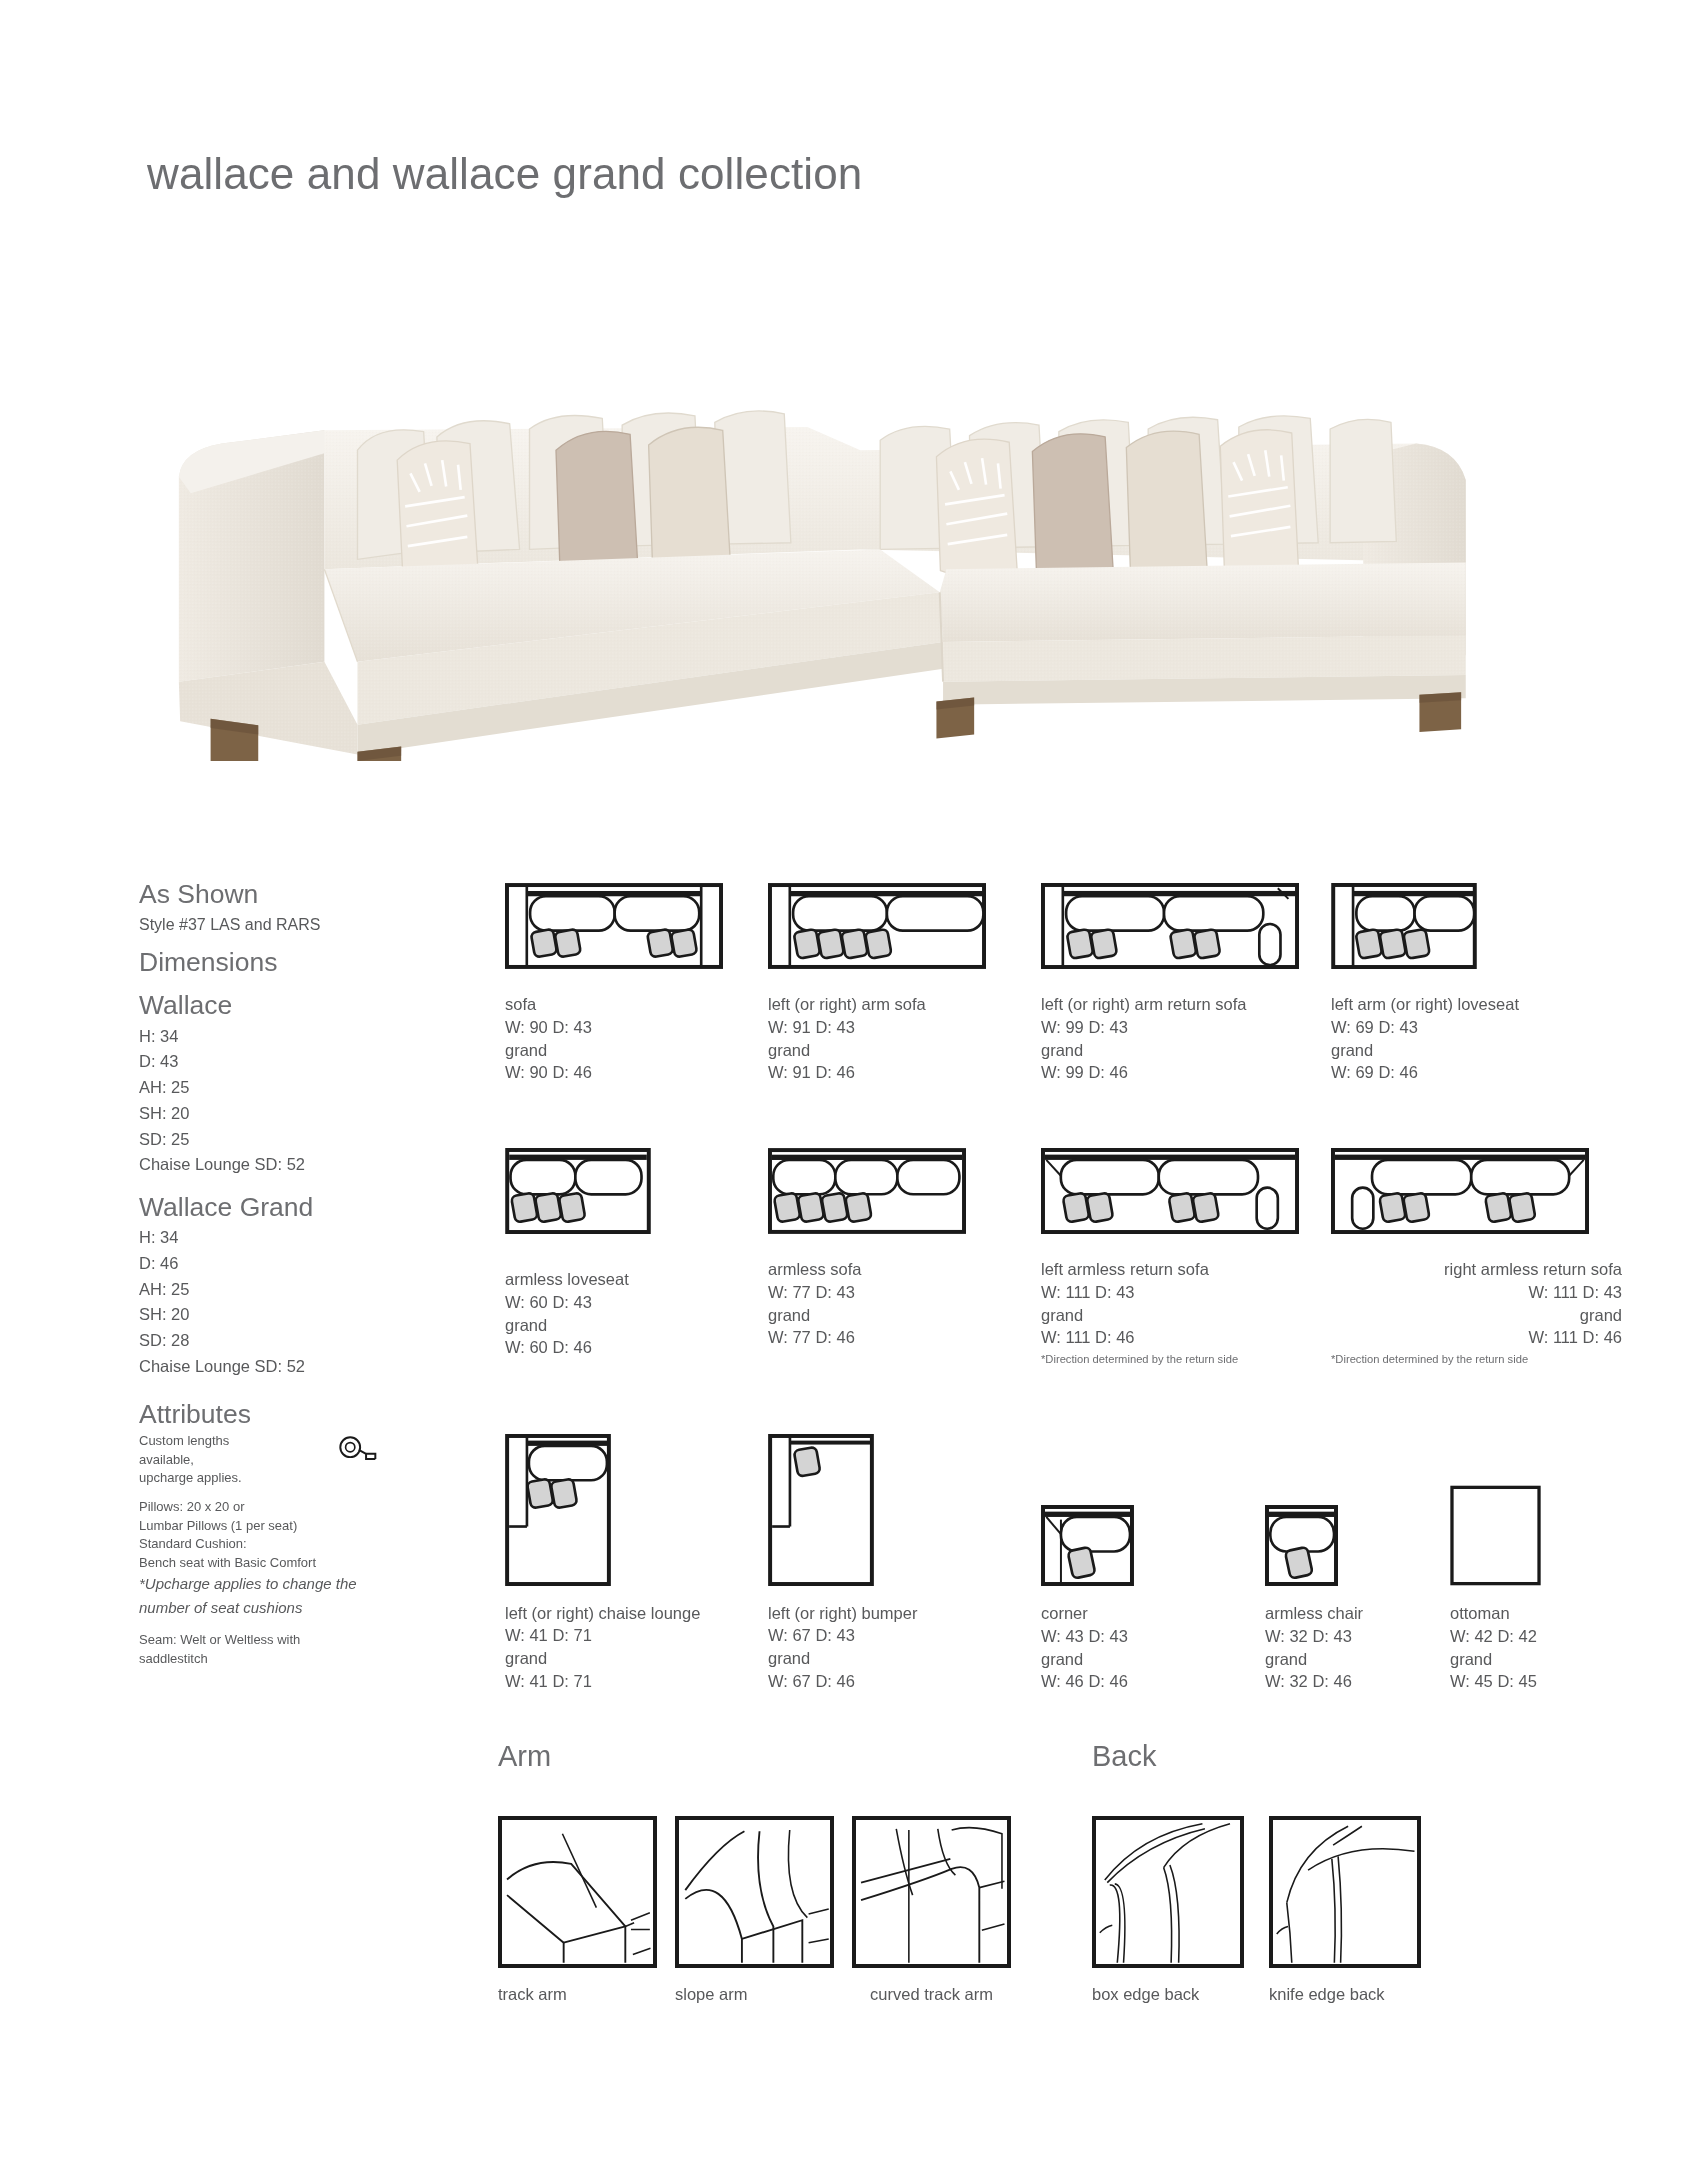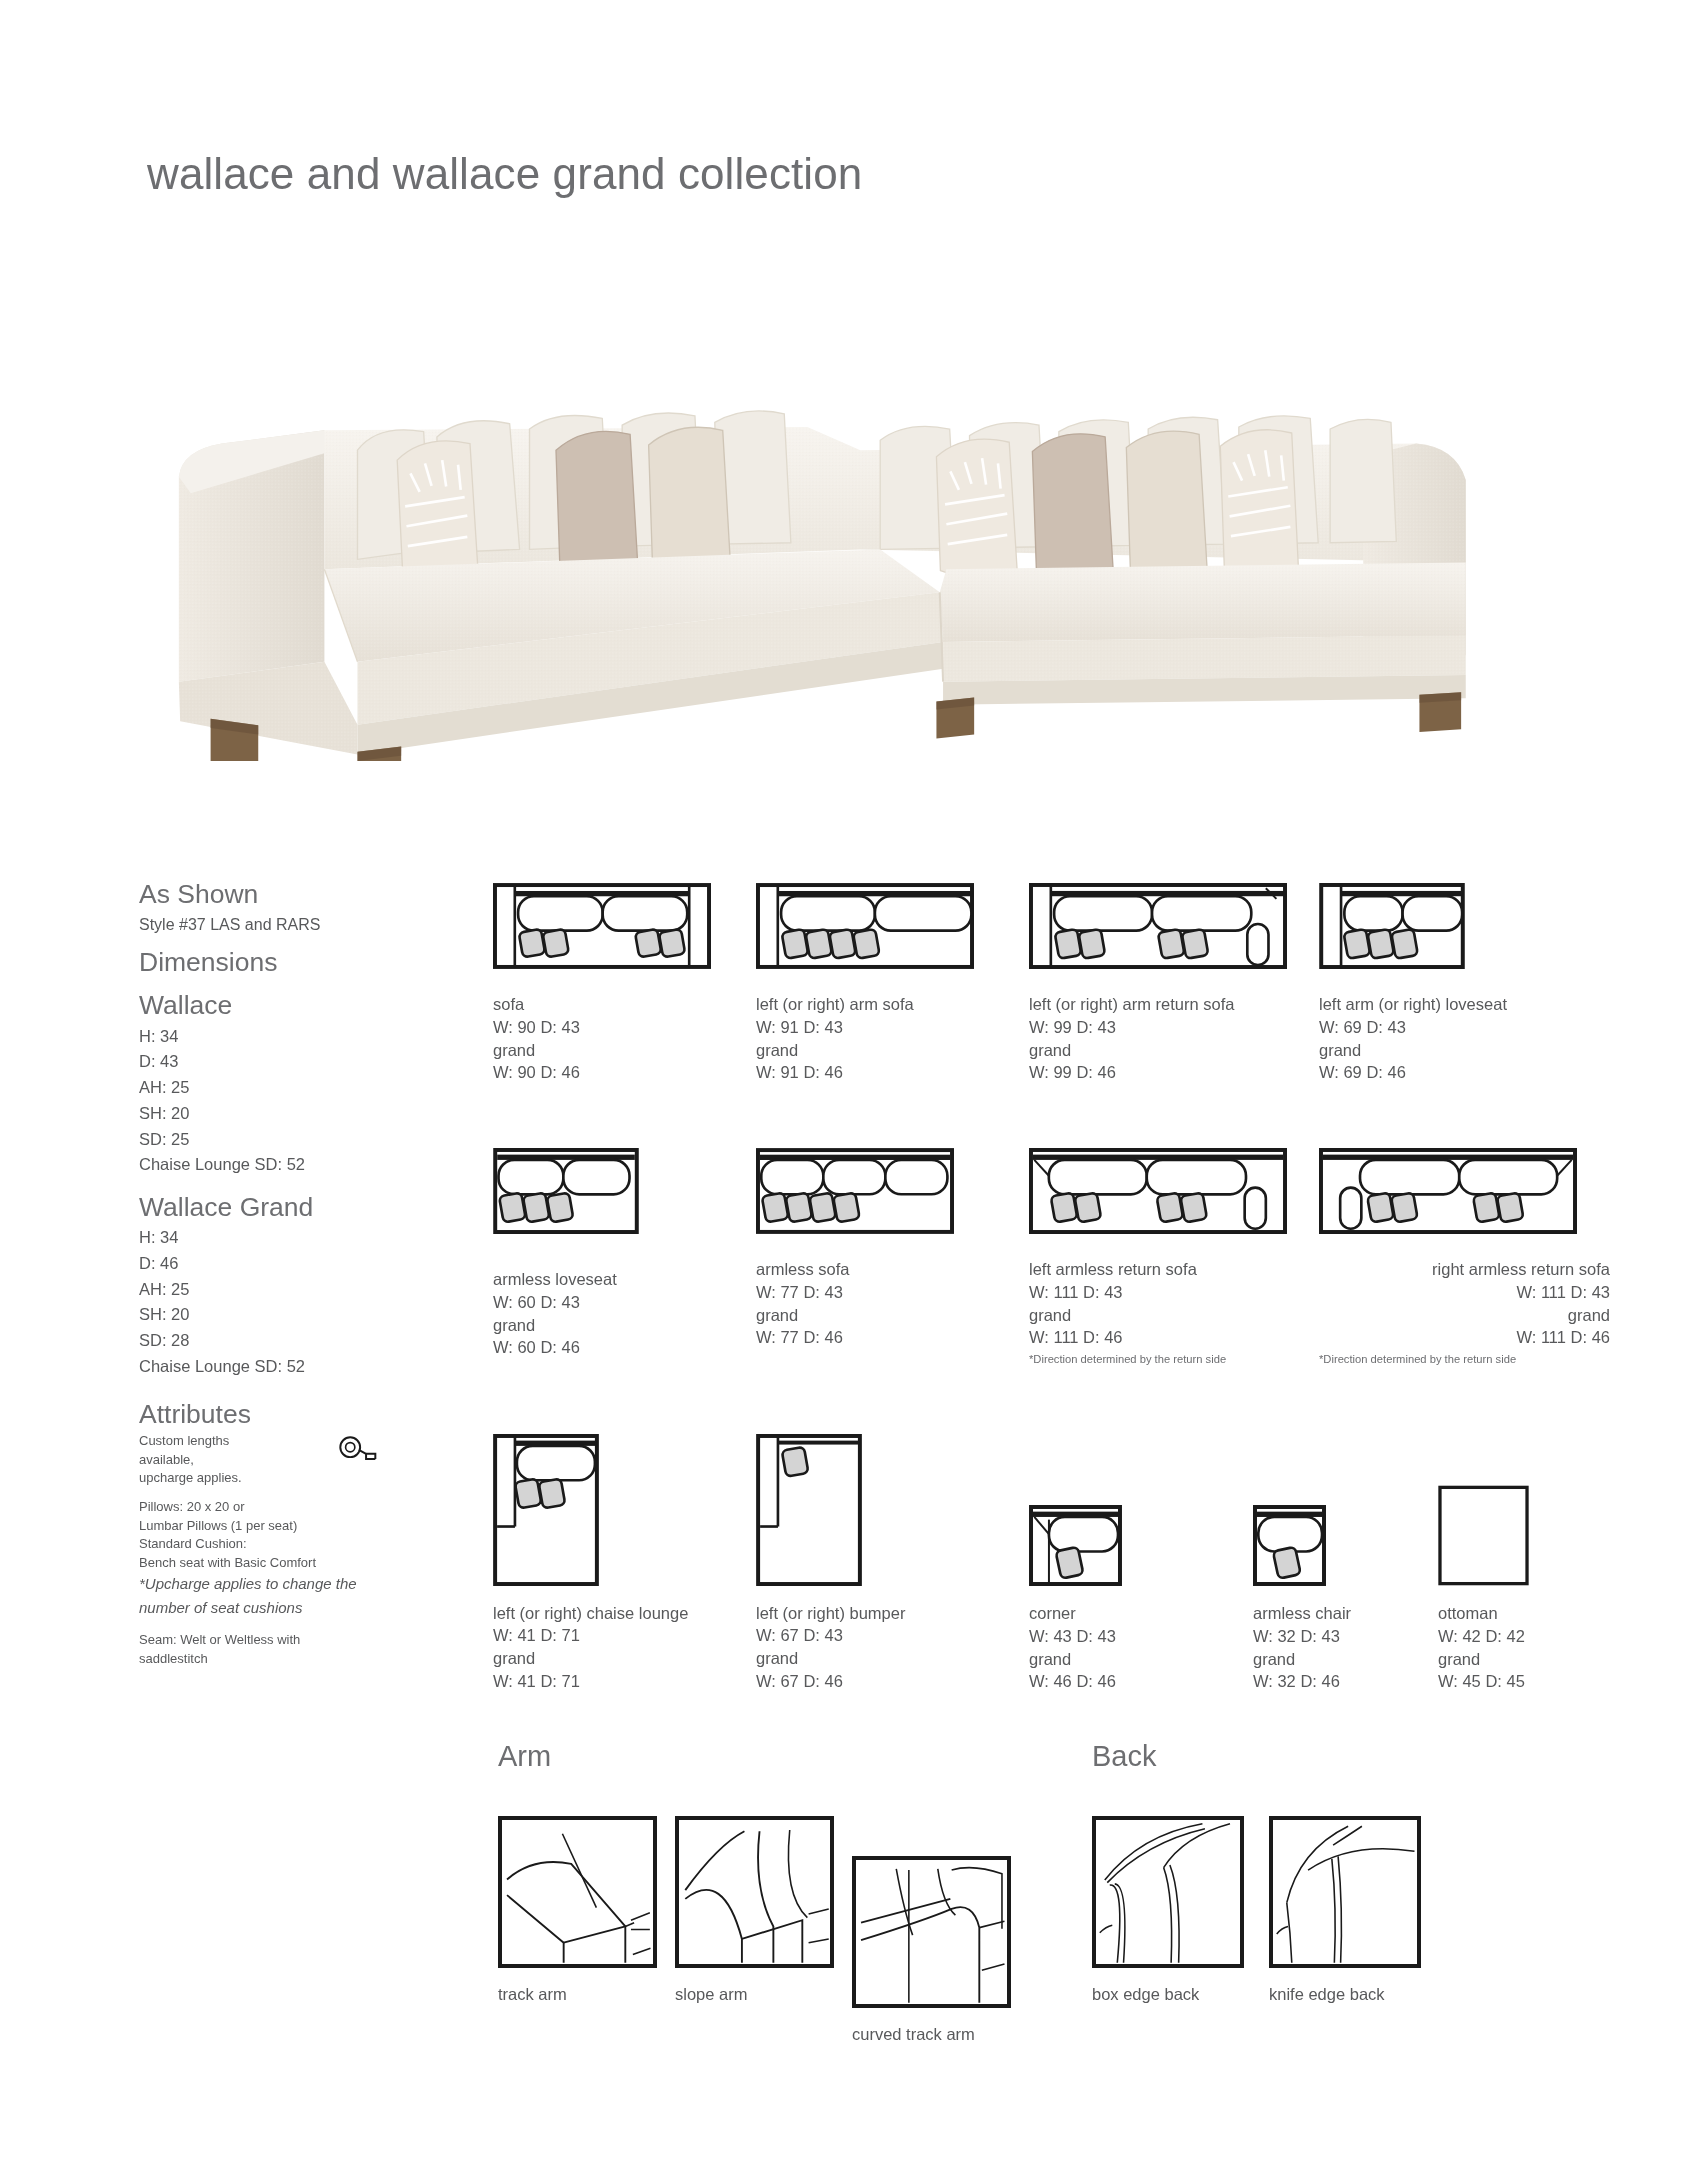--- a/index.html
+++ b/index.html
@@ -22,21 +22,21 @@
   .dimrow{font-size:16.5px;color:#58595b;line-height:1.56;}
   .spacer-sm{height:10.6px;}
   .spacer-md{height:20px;}
   .attr{font-size:13px;color:#58595b;line-height:1.42;}
   .attr.ital{font-style:italic;font-size:15px;line-height:1.62;}
   .measure-wrap{position:relative;}
   .measure-icon{position:absolute;left:198px;top:1.3px;width:41px;height:30px;}
   .measure-icon svg{display:block;}
 
   
-  .grid{position:absolute;left:493px;top:883px;width:1125px;}
+  .grid{position:absolute;left:505px;top:883px;width:1125px;}
   .drow{position:relative;width:100%;}
   .cell{position:absolute;top:0;}
   .dia{position:relative;}
   .dia svg{display:block;}
   .lbl{font-size:16.5px;color:#58595b;line-height:1.38;white-space:nowrap;}
   .lbl .nm{display:block;}
   .note{font-size:11.2px;color:#6d6e71;white-space:nowrap;line-height:1.3;}
 
   
   .secthead{position:absolute;font-size:29px;color:#6d6e71;font-weight:400;}
@@ -545,21 +545,21 @@
         <path d="M8 120 L98 196 L98 228" fill="none" stroke="#1a1a1a" stroke-width="3"></path>
         <path d="M98 196 L196 170" fill="none" stroke="#1a1a1a" stroke-width="3"></path>
         <path d="M96 22 L150 140" fill="none" stroke="#1a1a1a" stroke-width="2.5"></path>
         <path d="M205 160 L235 148 M205 175 L235 175 M208 215 L236 205" fill="none" stroke="#1a1a1a" stroke-width="2.5"></path>
         <path d="M196 170 L210 164" fill="none" stroke="#1a1a1a" stroke-width="2.5"></path>
       </svg>
     </div>
     <div class="cap">track arm</div>
   </div>
 
-  <div class="thumb" style="left:852px;top:1856px;">
+  <div class="thumb" style="left:852px;top:1816px;text-align:center;">
     <div class="frame" style="width:159px;height:152px;">
       <svg viewBox="0 0 240 230" preserveAspectRatio="none">
         <path d="M8 100 L150 62" fill="none" stroke="#1a1a1a" stroke-width="3"></path>
         <path d="M8 128 Q110 96 152 78 Q186 66 196 108 L196 228" fill="none" stroke="#1a1a1a" stroke-width="3"></path>
         <path d="M84 16 L84 228" fill="none" stroke="#1a1a1a" stroke-width="2.5"></path>
         <path d="M64 14 Q76 80 90 120" fill="none" stroke="#1a1a1a" stroke-width="2.5"></path>
         <path d="M130 14 Q138 70 158 88" fill="none" stroke="#1a1a1a" stroke-width="2.5"></path>
         <path d="M152 16 Q186 6 232 22 L232 110" fill="none" stroke="#1a1a1a" stroke-width="2.5"></path>
         <path d="M196 108 L236 98 M200 176 L236 166" fill="none" stroke="#1a1a1a" stroke-width="2.5"></path>
       </svg>

